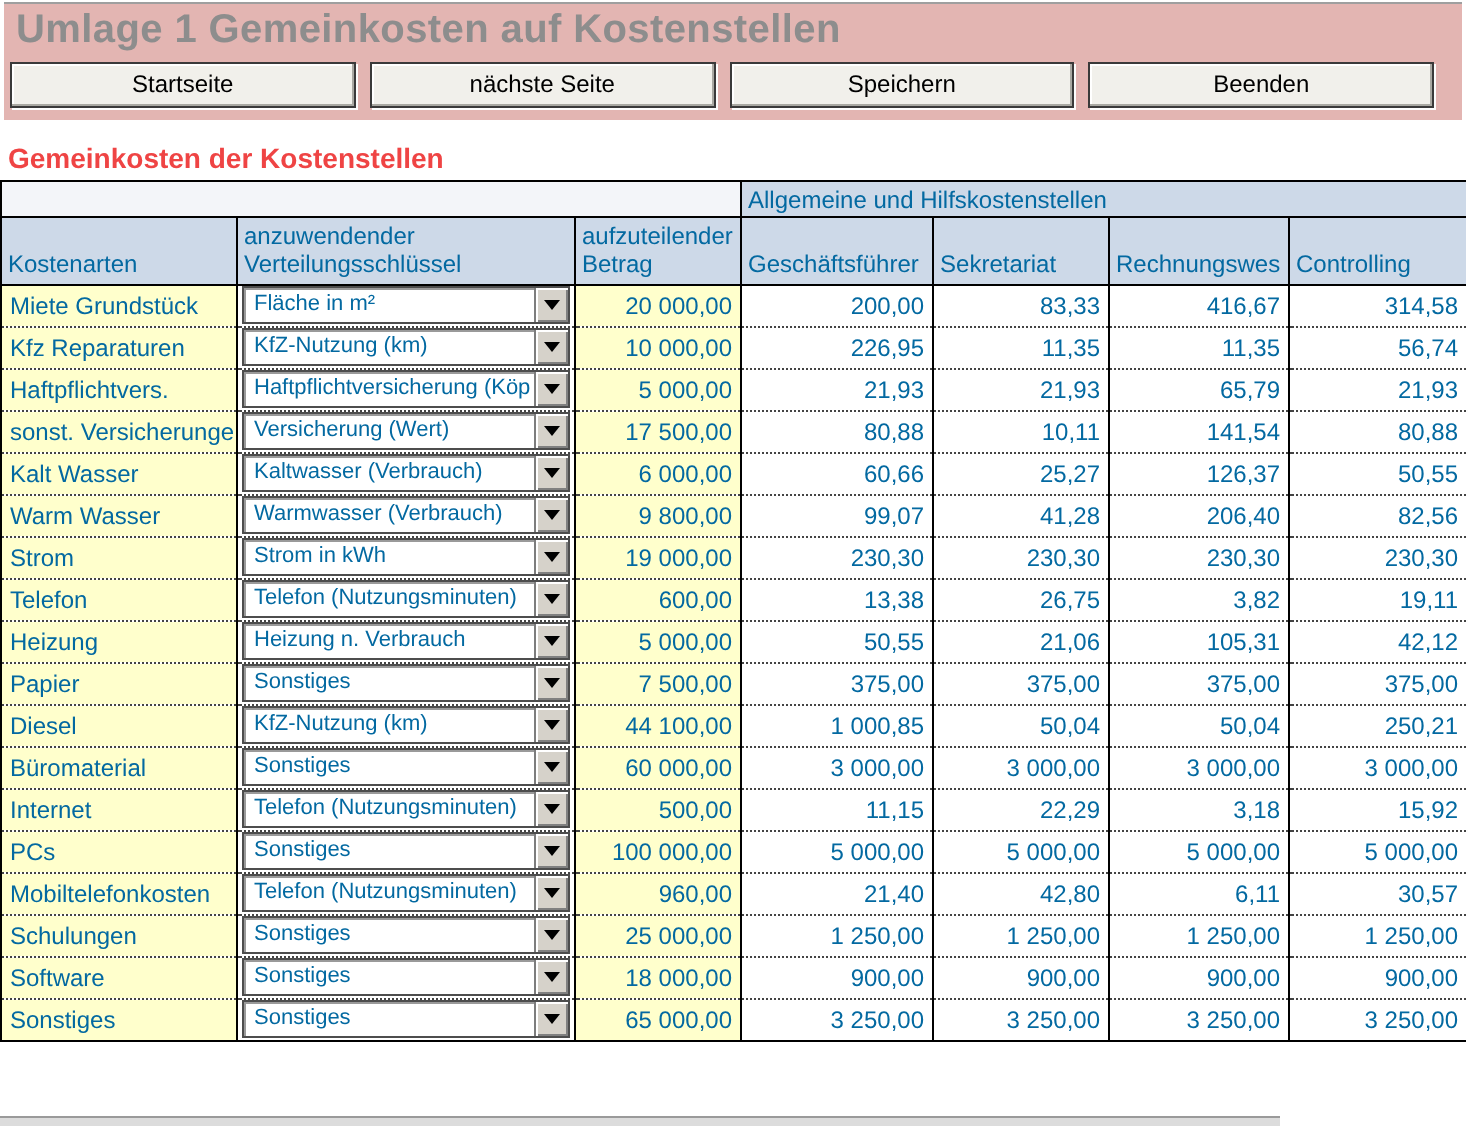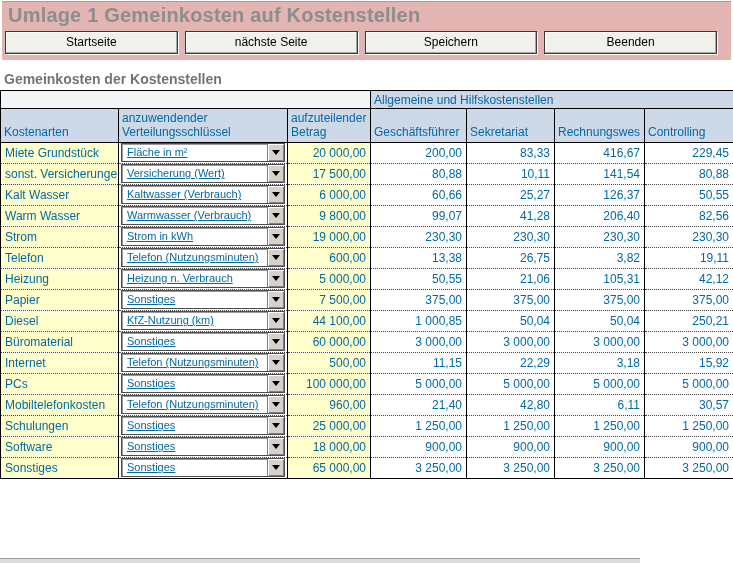--- a/index.html
+++ b/index.html
@@ -14,21 +14,21 @@
                letter-spacing:0.2px; white-space:nowrap; }
   .btn-row { position:absolute; top:29px; left:3px; right:14px; height:23px;
              display:flex; gap:7px;border-radius:10px; }
   .nav-btn { flex:1 1 0; height:23px; background:#f1f0eb; border:1px solid #3a3a3a;
              box-shadow:inset -1px -1px 0 #a9a8a2, inset 1px 1px 0 #ffffff, 1px 1px 0 #fdfdfd;
              font-size:12px; color:#000; text-align:center; line-height:21px; cursor:pointer;
              font-family:"Liberation Sans", sans-serif; }
 
   
   .section-heading { position:absolute; top:71px; left:4px; font-size:14px; font-weight:bold;
-                     color:#737373; }
+                     color:#ef4444; }
 
   
   table { position:absolute; top:90px; left:0; width:733px; border-collapse:collapse;
           table-layout:fixed; font-size:12px; color:#0369a1; }
   td, th { overflow:hidden; white-space:nowrap; font-weight:normal; text-align:left; }
 
   tr.group-row { height:18px; }
   td.group-left  { background:#f3f5f9; border:1px solid #000; }
   td.group-right { background:#cdd9e8; border:1px solid #000; padding:1px 3px; }
 
@@ -44,21 +44,21 @@
   td.c2 { background:#ffffff; padding:0 1px !important; }
   td.c3 { background:#ffffcc; }
   td.num { text-align:right; }
   td.white { background:#ffffff; }
 
   
   .combo { display:flex; align-items:stretch; height:19px; margin:0 1px;
            border:1px solid #4d4d4d; background:#fff; box-shadow:inset 1px 1px 0 #9a9a9a;
            cursor:pointer; }
   .combo-text { flex:1; font-size:11px; line-height:17px; padding-left:5px; overflow:hidden;
-                white-space:nowrap;text-decoration:underline; }
+                white-space:nowrap; }
   .combo-btn { width:17px; background:#d6d2ca; border-left:1px solid #7d7d7d;
                box-shadow:inset 1px 1px 0 #ffffff, inset -1px -1px 0 #808080;
                display:flex; align-items:center; justify-content:center; }
   .arr { width:0; height:0; border-left:4px solid transparent; border-right:4px solid transparent;
          border-top:5px solid #000; }
 
   .bottom-strip { position:absolute; left:0; right:0; top:558px; height:5px; background:#dcdcdc;
                   border-top:1px solid #9a9a9a; }
 </style>
 </head>
@@ -110,25 +110,57 @@
         <span class="combo-text">Fläche in m²</span>
         <span class="combo-btn">
                 <span class="arr"></span>
               </span>
       </div>
     </td>
     <td class="c3 num">20 000,00</td>
     <td class="num white">200,00</td>
     <td class="num white">83,33</td>
     <td class="num white">416,67</td>
-    <td class="num white">229,45</td>
-  </tr>
-
-
-
+    <td class="num white">314,58</td>
+  </tr>
+
+
+  <tr class="data-row">
+    <td class="c1">Kfz Reparaturen</td>
+    <td class="c2">
+      <div class="combo">
+        <span class="combo-text">KfZ-Nutzung (km)</span>
+        <span class="combo-btn">
+                <span class="arr"></span>
+              </span>
+      </div>
+    </td>
+    <td class="c3 num">10 000,00</td>
+    <td class="num white">226,95</td>
+    <td class="num white">11,35</td>
+    <td class="num white">11,35</td>
+    <td class="num white">56,74</td>
+  </tr>
+
+  <tr class="data-row">
+    <td class="c1">Haftpflichtvers.</td>
+    <td class="c2">
+      <div class="combo">
+        <span class="combo-text">Haftpflichtversicherung (Köp</span>
+        <span class="combo-btn">
+                <span class="arr"></span>
+              </span>
+      </div>
+    </td>
+    <td class="c3 num">5 000,00</td>
+    <td class="num white">21,93</td>
+    <td class="num white">21,93</td>
+    <td class="num white">65,79</td>
+    <td class="num white">21,93</td>
+  </tr>
 
   <tr class="data-row">
     <td class="c1">sonst. Versicherunge</td>
     <td class="c2">
       <div class="combo">
         <span class="combo-text">Versicherung (Wert)</span>
         <span class="combo-btn">
                 <span class="arr"></span>
               </span>
       </div>

